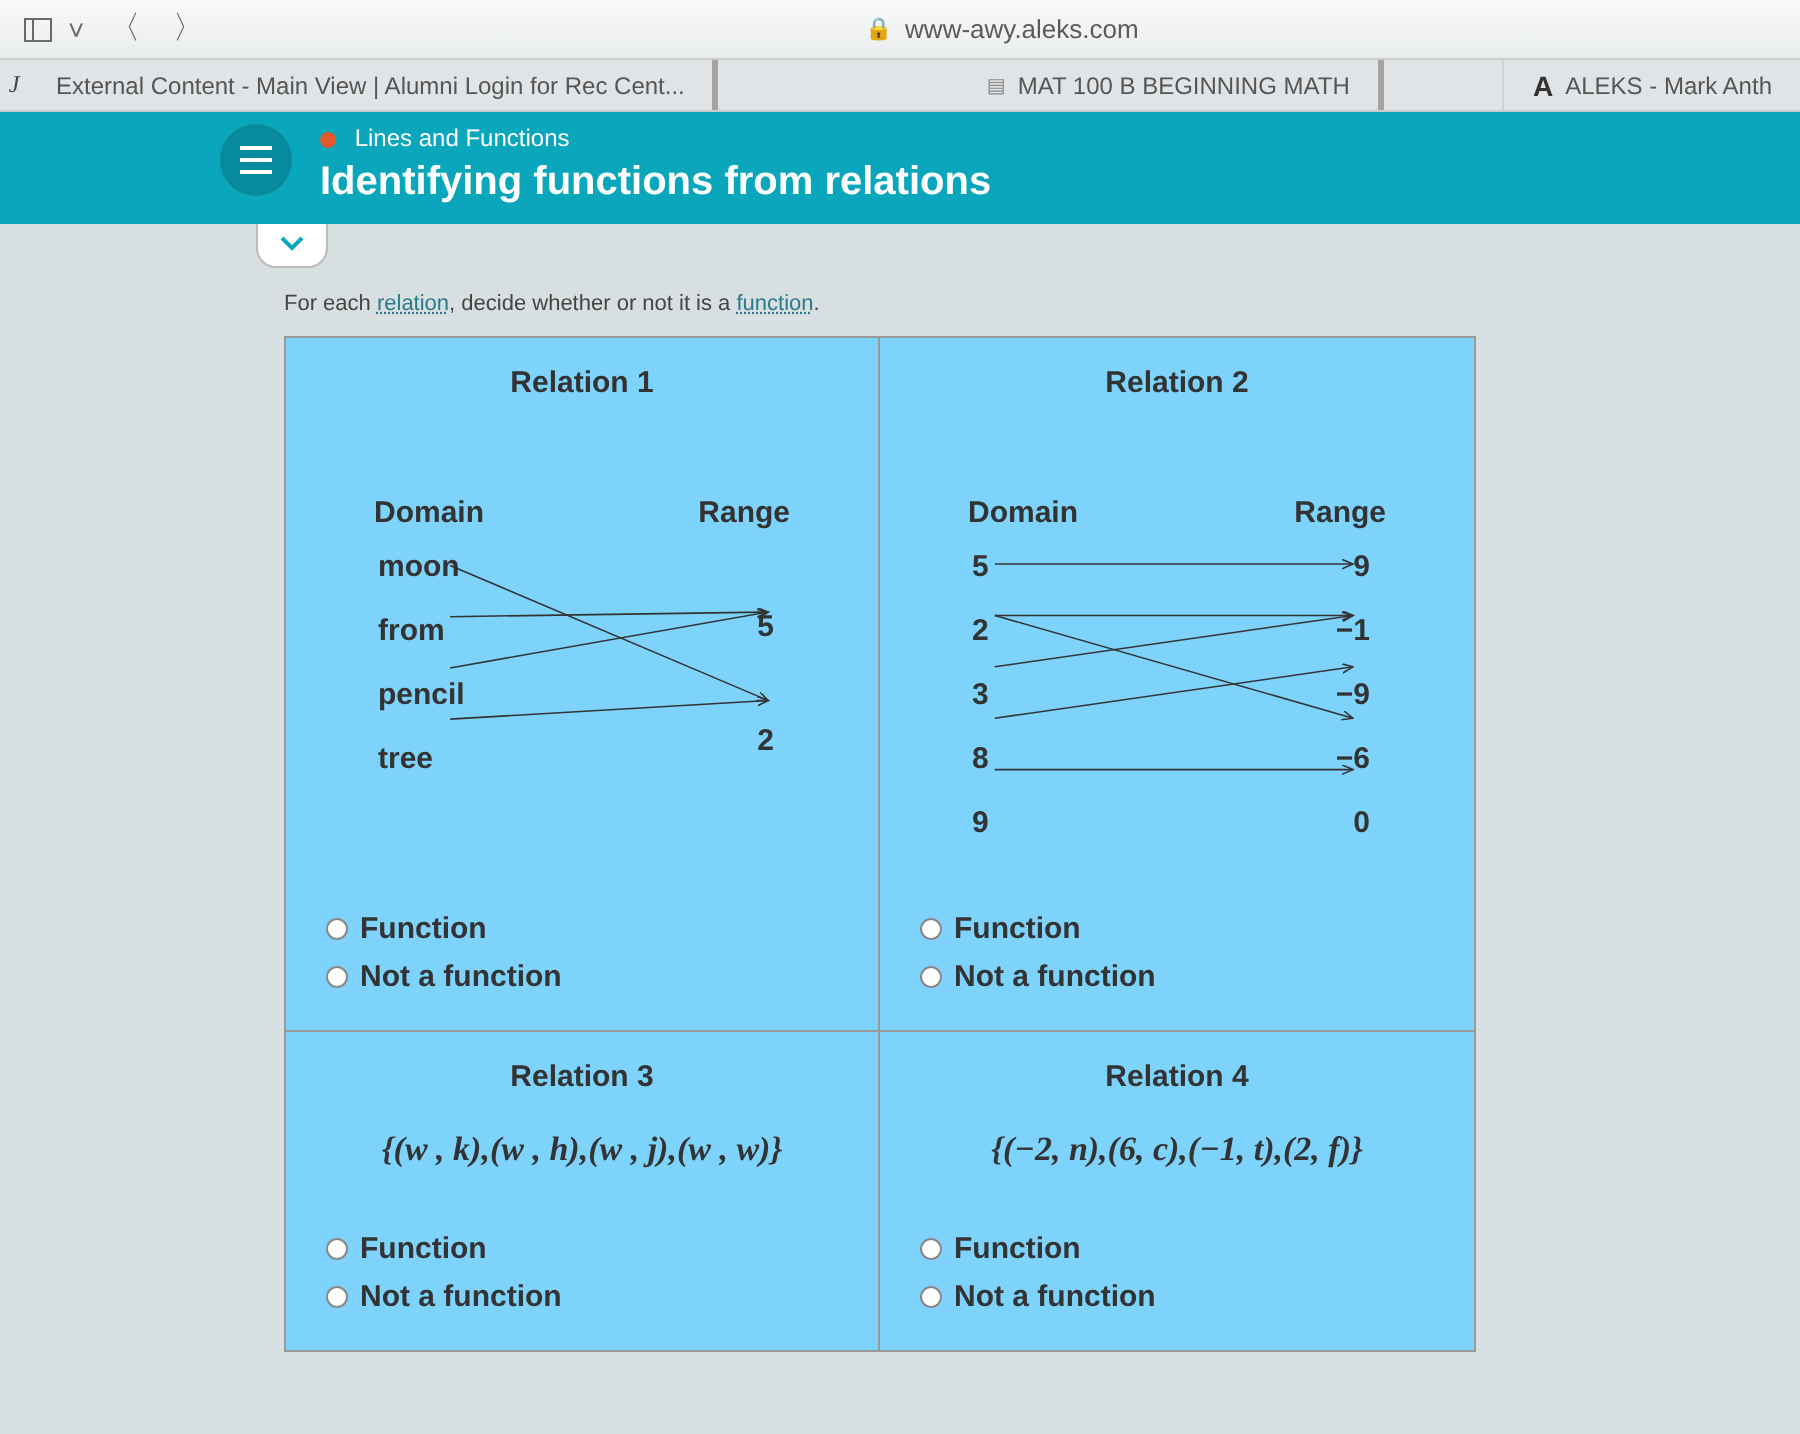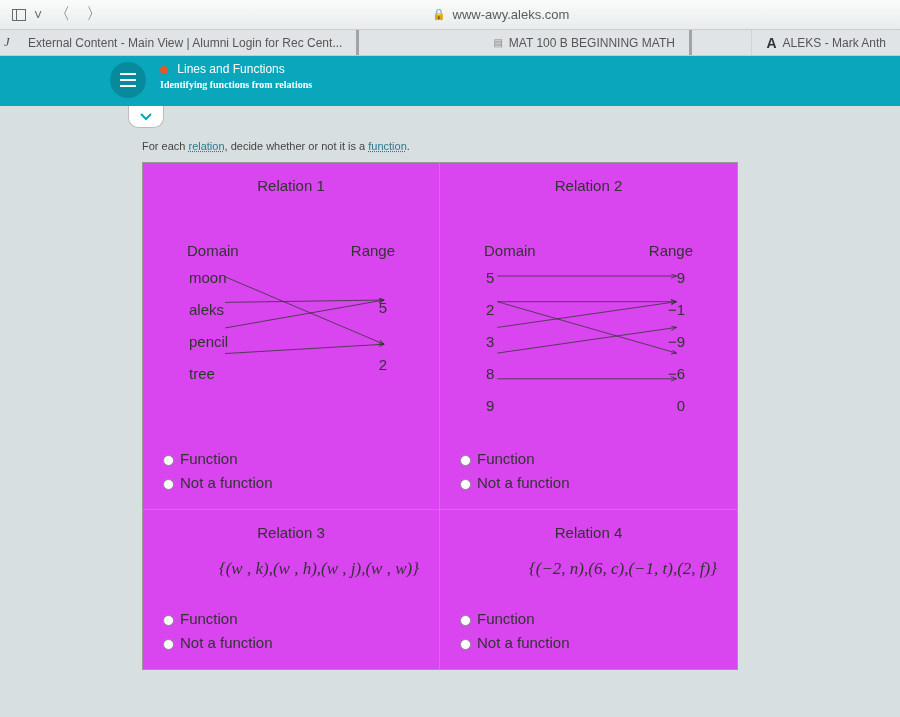--- a/index.html
+++ b/index.html
@@ -69,42 +69,43 @@
       width:36px;height:36px;border-radius:50%;
       background:#078a9c;
       display:flex;align-items:center;justify-content:center;
       margin:0 14px 0 110px;
       flex-direction:column;gap:4px;
     }
     .menu-btn span{display:block;width:16px;height:2px;background:#fff;}
     .aleks-titles{line-height:1.3;}
     .breadcrumb-dot{display:inline-block;width:8px;height:8px;border-radius:50%;background:#e05a2b;margin-right:6px;vertical-align:middle;}
     .breadcrumb{font-size:12px;}
-    .lesson-title{font-size:10px;font-weight:bold;font-family:Liberation Serif, serif;}
+    .lesson-title{font-size:20px;font-weight:bold;}
     
     .chevron-tab{
       position:relative;
       margin-left:128px;
       width:36px;height:22px;
       background:#fff;
       border:1px solid #bbb;
       border-top:none;
       border-radius:0 0 10px 10px;
       display:flex;align-items:center;justify-content:center;
       color:#0aa6bb;font-weight:bold;
     }
     
     .instruction{margin:12px 0 10px 142px;font-size:11px;color:#444;}
     .instruction .term{color:#2a7a8c;text-decoration:underline dotted;}
     
     .grid{
       margin-left:142px;
       width:596px;
       border:1px solid #999;
-      background:#d946ef;
+      background:#7dd3fc;
+      font-weight:bold;
     }
     .row{display:flex;}
     .cell{
       flex:1 1 50%;
       border-right:1px solid #999;
       border-bottom:1px solid #999;
       padding:14px 20px 14px 20px;
       position:relative;
     }
     .cell:last-child{border-right:none;}
@@ -113,21 +114,21 @@
     .dr-row{display:flex;justify-content:space-between;font-size:15px;padding:0 24px 10px 24px;margin-top:48px;}
     .map-area{position:relative;height:170px;}
     .col{position:absolute;top:0;display:flex;flex-direction:column;gap:15px;font-size:15px;}
     .col.dom{left:26px;}
     .col.rng{right:32px;text-align:right;}
     .arrows{position:absolute;inset:0;}
     .arrows line{stroke:#333;stroke-width:1;}
     .choices{font-size:15px;line-height:1.6;margin-top:8px;}
     .radio{display:inline-block;width:11px;height:11px;border:1px solid #888;border-radius:50%;margin-right:6px;vertical-align:middle;background:#fff;}
     .rel-set{text-align:center;font-size:17px;margin:18px 0 28px 0;font-family:'Times New Roman',serif;}
-    .italic{font-style:italic;text-align:right;}
+    .italic{font-style:italic;}
   </style>
 </head>
 <body>
 
 <div class="browser-chrome">
   <span class="chrome-icon">
     <svg width="14" height="12" viewBox="0 0 14 12">
         <rect x="0.5" y="0.5" width="13" height="11" fill="none" stroke="#6a6a6a"></rect>
         <line x1="4.5" y1="0.5" x2="4.5" y2="11.5" stroke="#6a6a6a"></line>
       </svg>
@@ -187,21 +188,21 @@
 
     <div class="cell">
       <div class="rel-title">Relation 1</div>
       <div class="dr-row">
         <span>Domain</span>
         <span>Range</span>
       </div>
       <div class="map-area">
         <div class="col dom">
           <span>moon</span>
-          <span>aleks</span>
+          <span>from</span>
           <span>pencil</span>
           <span>tree</span>
         </div>
         <div class="col rng" style="gap:40px;top:30px;">
           <span>5</span>
           <span>2</span>
         </div>
         <svg class="arrows" viewBox="0 0 330 170" preserveAspectRatio="none">
           <defs>
               <marker id="ah1" markerWidth="8" markerHeight="8" refX="7" refY="3" orient="auto">

